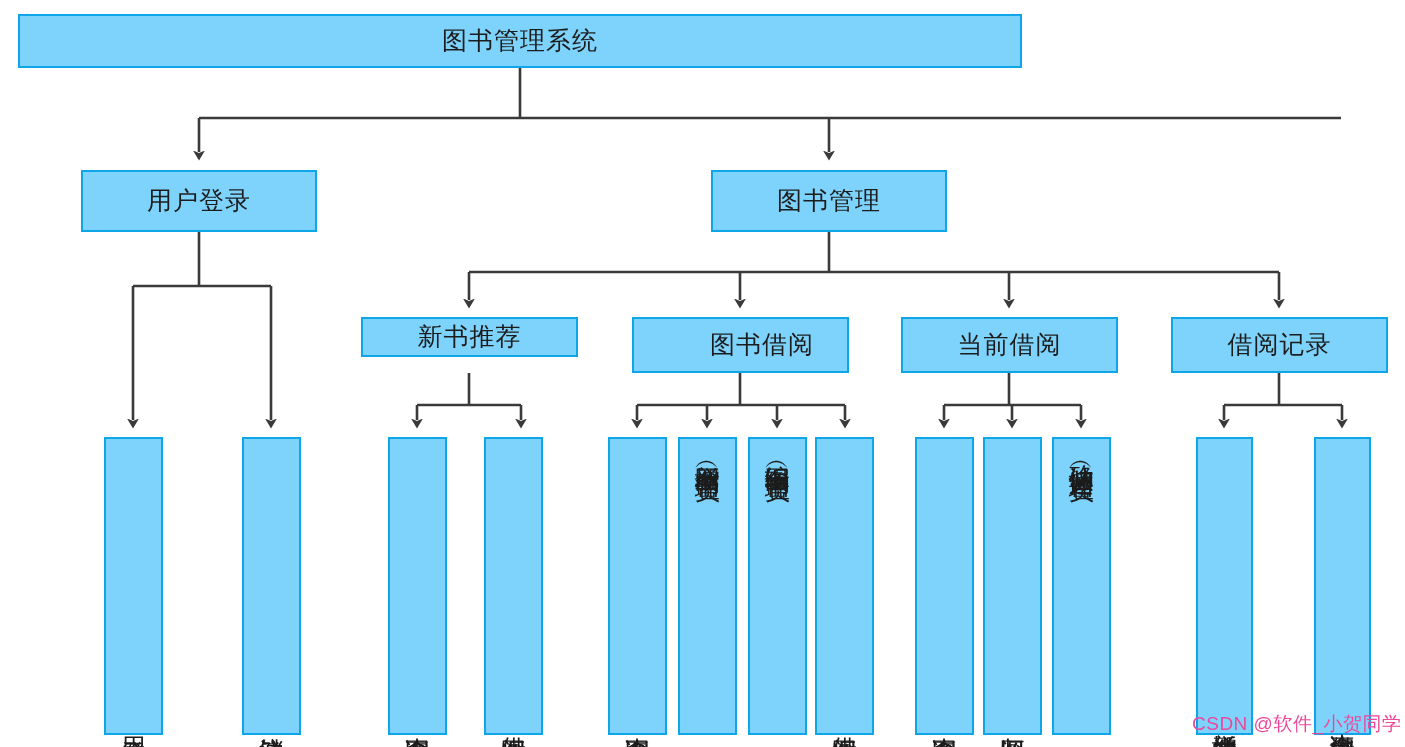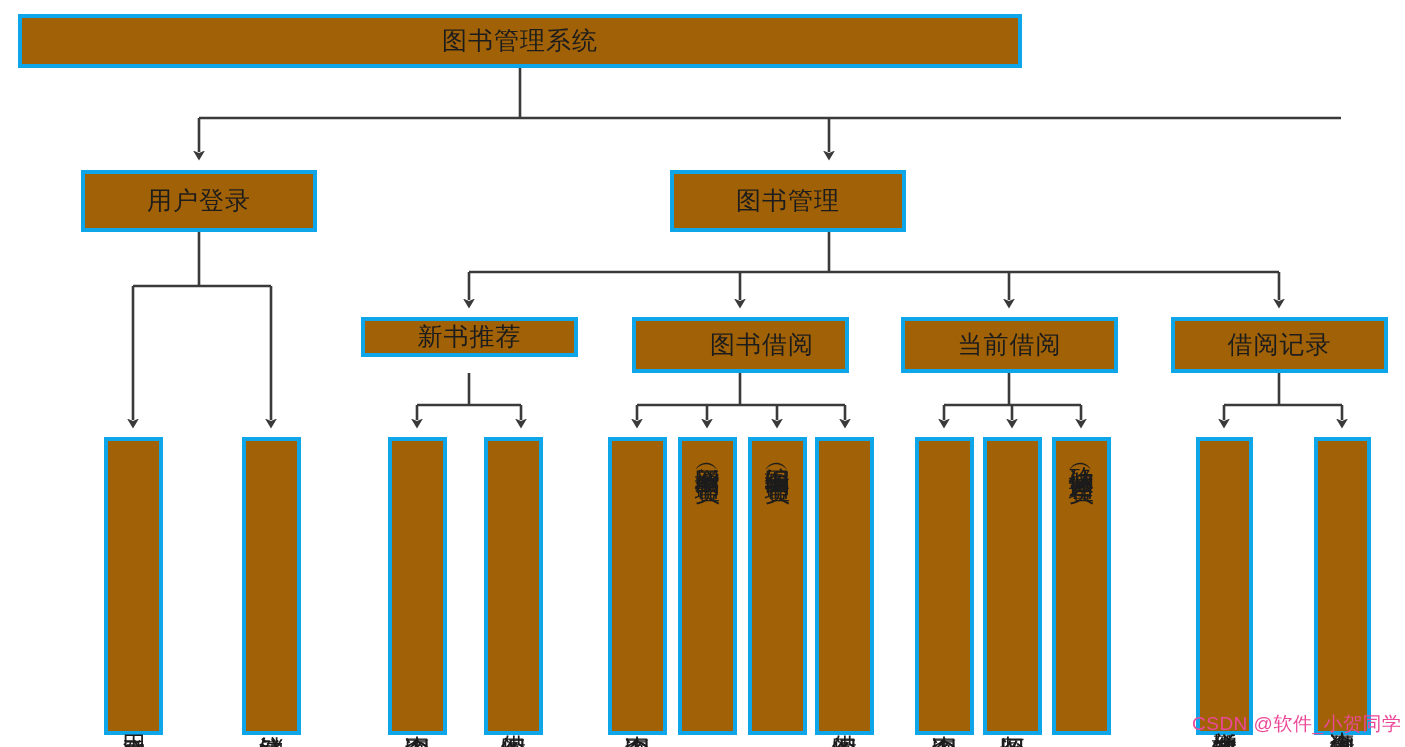--- a/index.html
+++ b/index.html
@@ -22,22 +22,22 @@
     position: absolute;
     left: 0;
     top: 0;
     width: 1405px;
     height: 747px;
     pointer-events: none;
   }
   .node {
     position: absolute;
     box-sizing: border-box;
-    background: #a16207;
-    border: 4px solid #0ea5e9;
+    background: #7dd3fc;
+    border: 2px solid #0ea5e9;
     display: flex;
     align-items: center;
     justify-content: center;
     color: #1c1c1c;
   }
   .node.horiz {
     font-size: 25px;
     letter-spacing: 1px;
     line-height: 1.1;
   }
@@ -129,21 +129,21 @@
   </svg>
 
   <div class="node root horiz" style="left:18px; top:14px; width:1004px; height:54px;">
     <span>图书管理系统</span>
   </div>
 
   <div class="node horiz" style="left:81px; top:170px; width:236px; height:62px;">
     <span>用户登录</span>
   </div>
 
-  <div class="node horiz" style="left:670px; top:170px; width:236px; height:62px;">
+  <div class="node horiz" style="left:711px; top:170px; width:236px; height:62px;">
     <span>图书管理</span>
   </div>
 
   <div class="node horiz" style="left:361px; top:317px; width:217px; height:40px;">
     <span>新书推荐</span>
   </div>
 
   <div class="node horiz" style="left:632px; top:317px; width:217px; height:56px;padding-left:43px;">
     <span>图书借阅</span>
   </div>

